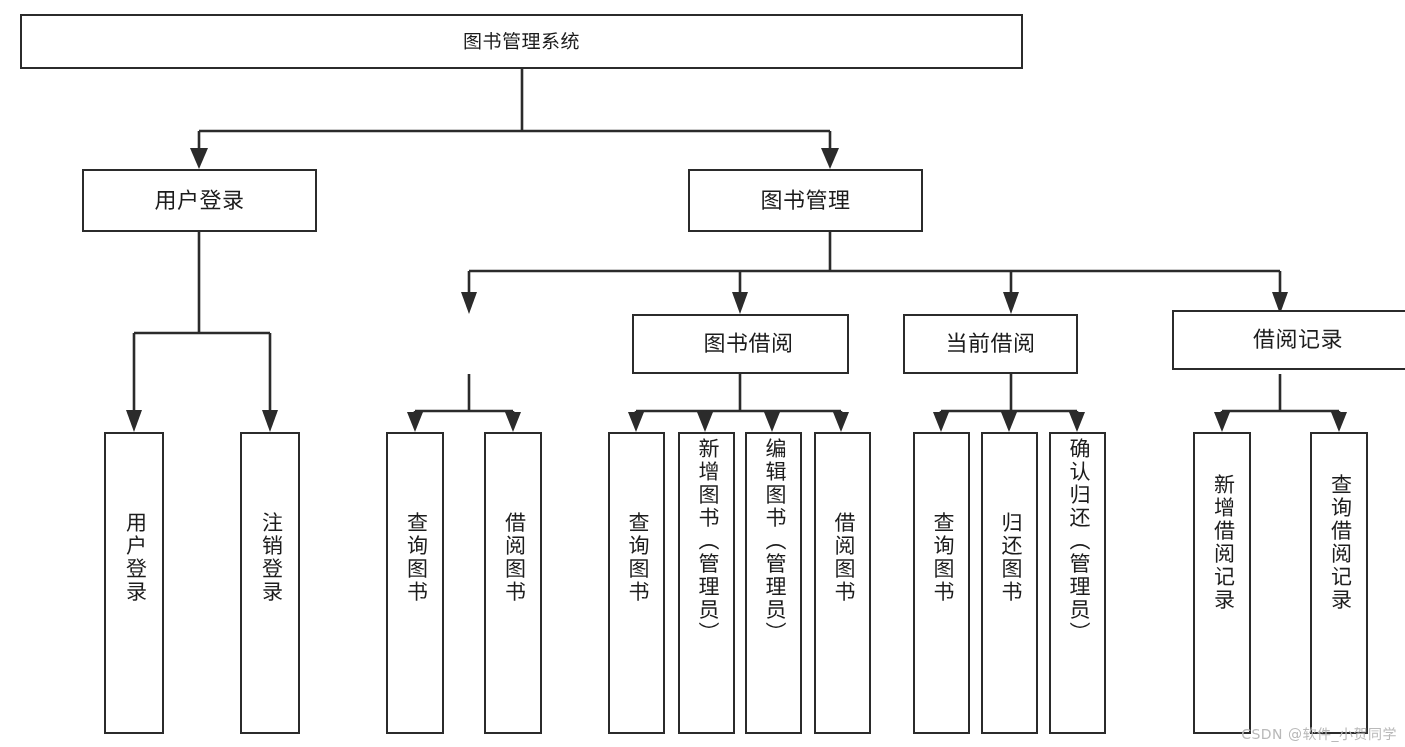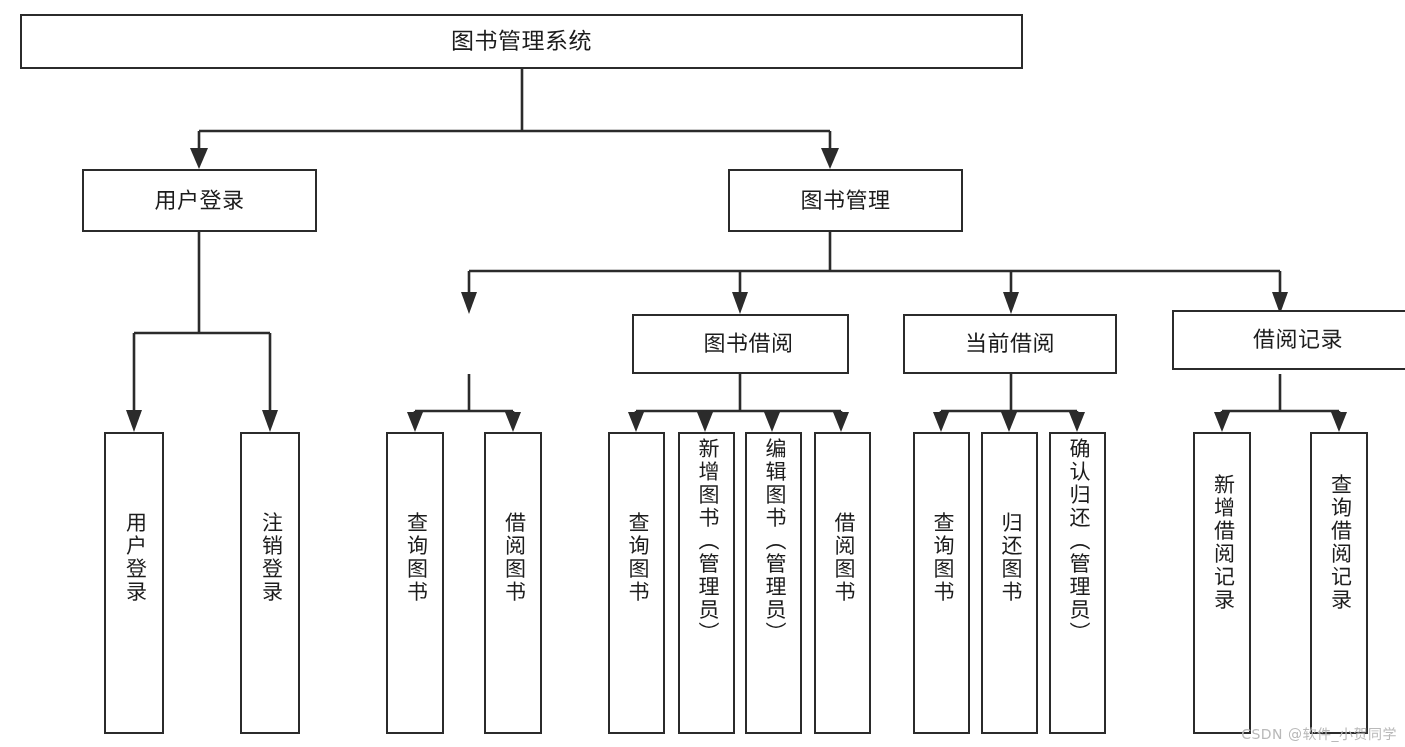--- a/index.html
+++ b/index.html
@@ -55,21 +55,21 @@
     letter-spacing: 0.5px;
     white-space: pre-wrap;
   }
   
   .node.horiz .label {
     writing-mode: horizontal-tb;
     font-size: 22px;
     text-align: center;
   }
   .node.root .label {
-    font-size: 23px;
+    font-size: 19px;
   }
   
   .node.vert {
     align-items: flex-start;
     justify-content: center;
     padding-top: 6px;
   }
   .node.vert .label {
     writing-mode: vertical-rl;
     text-orientation: upright;
@@ -164,30 +164,30 @@
   </svg>
 
   <div class="node horiz root" style="left:20px; top:14px; width:1003px; height:55px;">
     <span class="label">图书管理系统</span>
   </div>
 
   <div class="node horiz" style="left:82px; top:169px; width:235px; height:63px;">
     <span class="label">用户登录</span>
   </div>
 
-  <div class="node horiz" style="left:728px; top:169px; width:235px; height:63px;">
+  <div class="node horiz" style="left:688px; top:169px; width:235px; height:63px;">
     <span class="label">图书管理</span>
   </div>
 
 
   <div class="node horiz" style="left:632px; top:314px; width:217px; height:60px;padding-left:16px;">
     <span class="label">图书借阅</span>
   </div>
 
-  <div class="node horiz" style="left:903px; top:314px; width:214px; height:60px;">
+  <div class="node horiz" style="left:903px; top:314px; width:175px; height:60px;">
     <span class="label">当前借阅</span>
   </div>
 
   <div class="node horiz" style="left:1172px; top:310px; width:252px; height:60px;">
     <span class="label">借阅记录</span>
   </div>
 
   <div class="node vert" style="left:104px; top:432px; width:60px; height:302px; padding-top:78px;">
     <span class="label">用户登录</span>
   </div>

